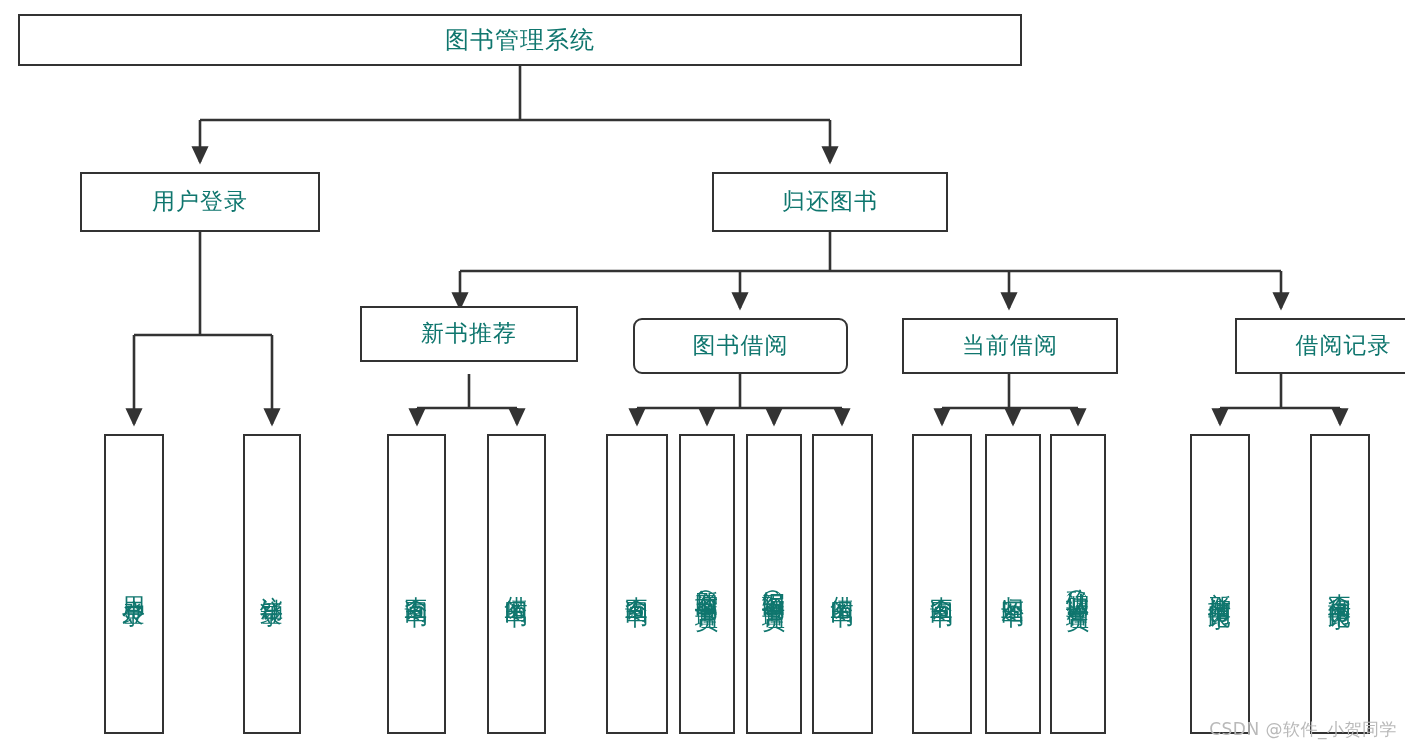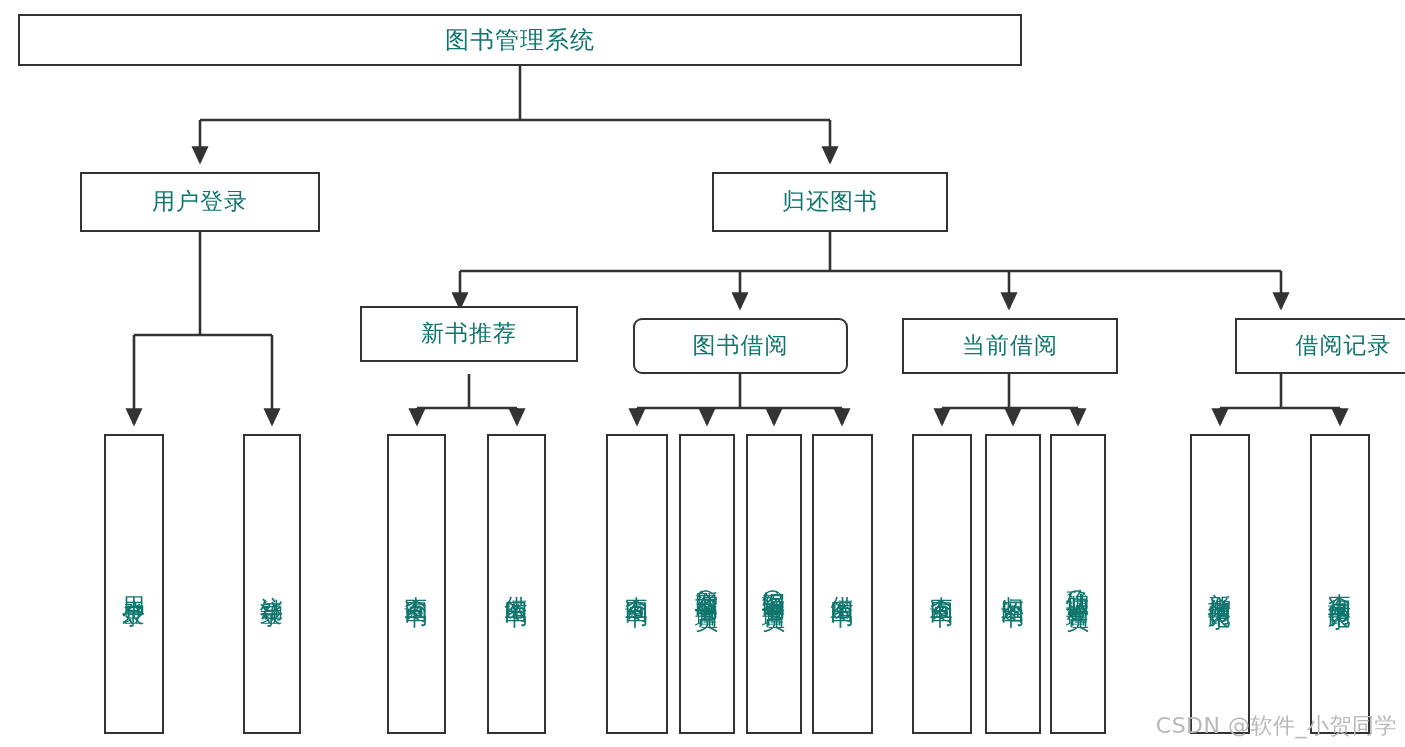--- a/index.html
+++ b/index.html
@@ -56,21 +56,21 @@
     font-size: 23px;
     line-height: 1.22;
     letter-spacing: 3px;
     white-space: normal;
     max-height: 100%;
   }
   .watermark {
     position: absolute;
     right: 8px;
     bottom: 6px;
-    font-size: 22px;
+    font-size: 17px;
     color: #b9b9b9;
     letter-spacing: 0.5px;
     white-space: nowrap;
     user-select: none;
   }
 </style>
 </head>
 <body>
 
 <div id="canvas">

